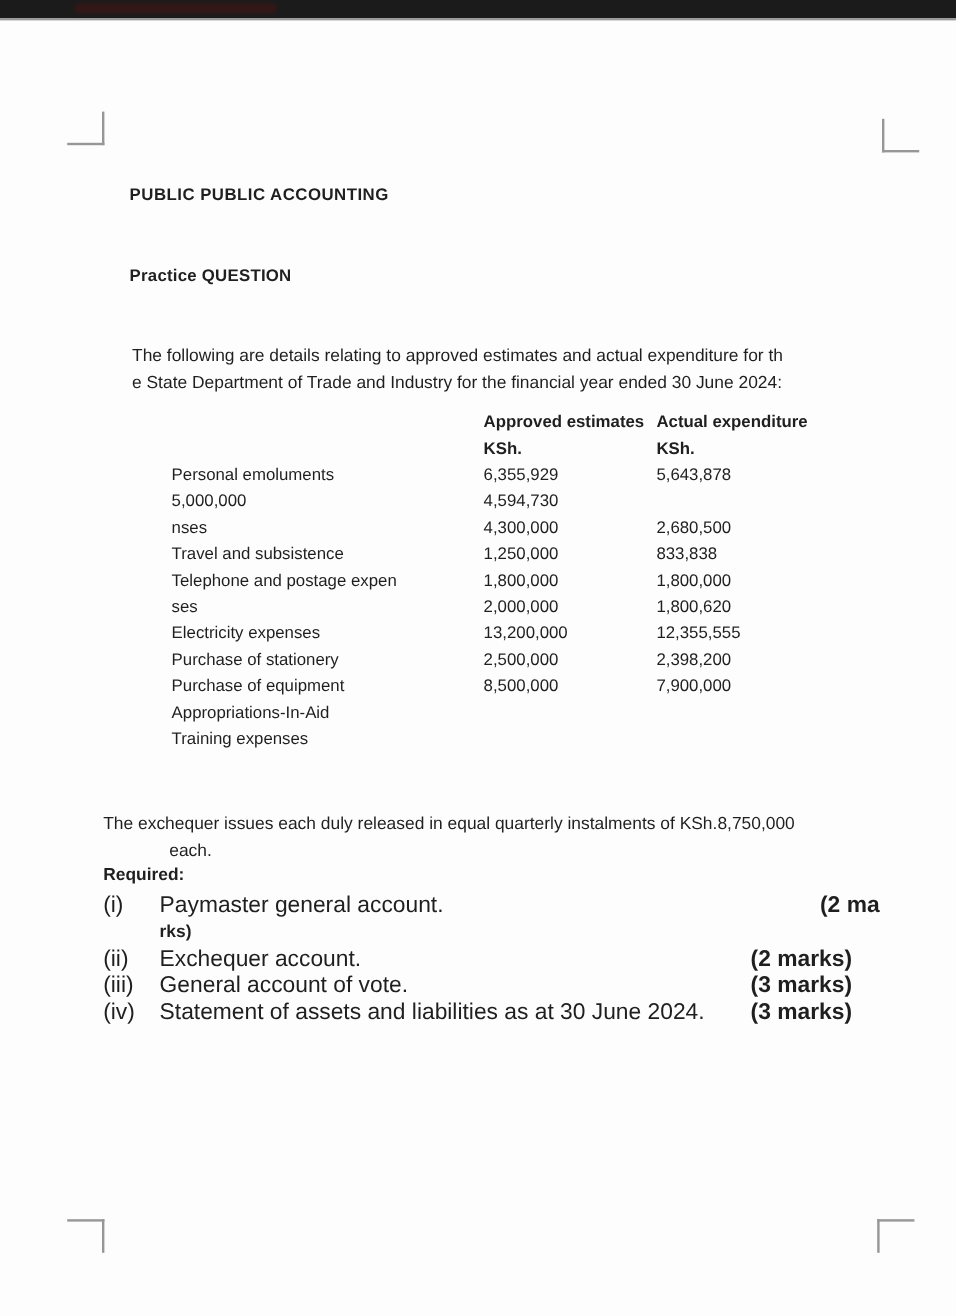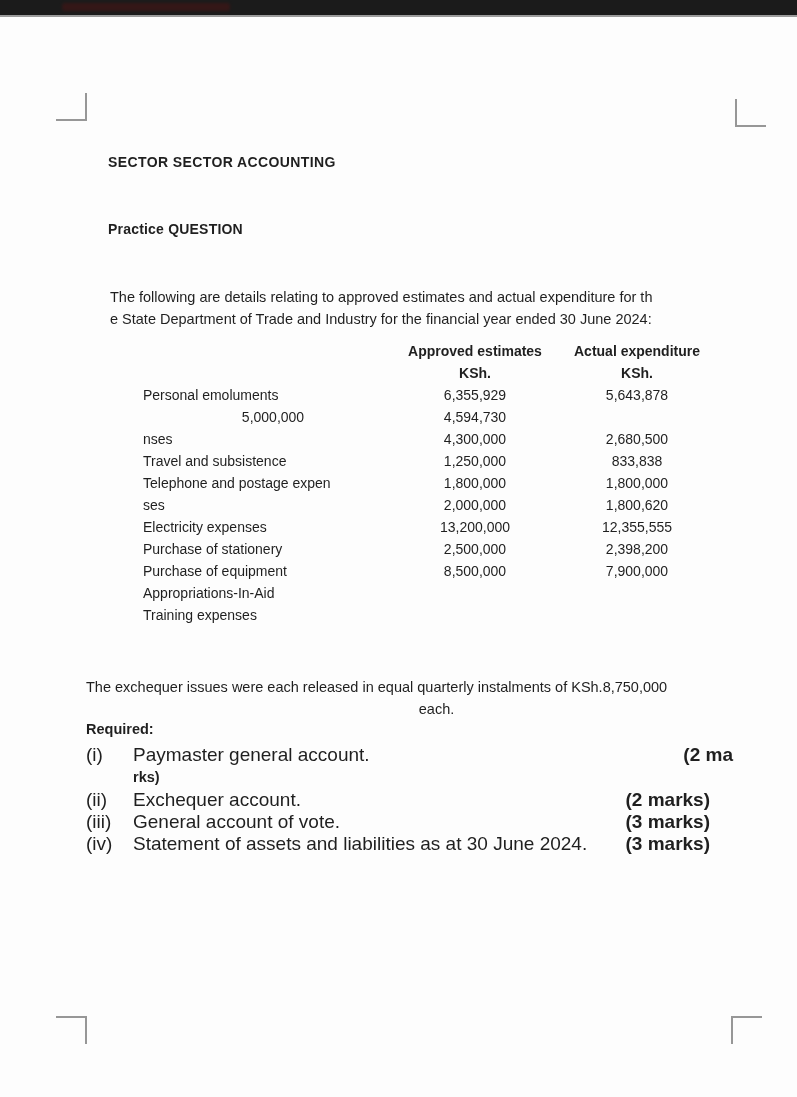--- a/index.html
+++ b/index.html
@@ -45,28 +45,28 @@
 
   .intro {
     position: absolute; left: 110px; top: 286px; width: 650px;
     font-size: 14.5px; line-height: 22px;
   }
 
   
   .est-table { position: absolute; left: 143px; top: 340px; width: 584px; font-size: 14px; }
   .t-row { display: grid; grid-template-columns: 260px 144px 180px; line-height: 22px; }
   .t-row .c-label { text-align: left; }
-  .t-row .c-approved, .t-row .c-actual { text-align: center; }
+  .t-row .c-approved, .t-row .c-actual { text-align: left; }
   .t-head { font-weight: 700; }
 
   .note {
     position: absolute; left: 86px; top: 676px; width: 660px;
     font-size: 14.5px; line-height: 22px;
   }
-  .note .wrap-line { margin-left: 41px; text-align: center; }
+  .note .wrap-line { margin-left: 55px; }
 
   .required-heading {
     position: absolute; left: 86px; top: 721px;
     font-size: 14.5px; font-weight: 700;
   }
 
   .req-item { position: absolute; left: 86px; width: 647px; font-size: 19px; line-height: 22px; }
   .req-num { display: inline-block; width: 47px; }
   .req-marks { position: absolute; right: 23px; top: 0; font-weight: 700; }
   .req-marks-edge { right: 0; }
@@ -85,21 +85,21 @@
   <div class="top-bar">
     <div class="red-smudge"></div>
   </div>
   <div class="top-bar-shadow"></div>
 
   <div class="crop crop-tl"></div>
   <div class="crop crop-tr"></div>
   <div class="crop crop-bl"></div>
   <div class="crop crop-br"></div>
 
-  <div class="doc-title">SECTOR SECTOR ACCOUNTING</div>
+  <div class="doc-title">PUBLIC PUBLIC ACCOUNTING</div>
   <div class="practice-heading">Practice QUESTION</div>
 
   <div class="intro">
     <div>The following are details relating to approved estimates and actual expenditure for th</div>
     <div>e State Department of Trade and Industry for the financial year ended 30 June 2024:</div>
   </div>
 
   <div class="est-table">
     <div class="t-row t-head">
       <span class="c-label"></span>
@@ -162,21 +162,21 @@
       <span class="c-actual"></span>
     </div>
     <div class="t-row">
       <span class="c-label">Training expenses</span>
       <span class="c-approved"></span>
       <span class="c-actual"></span>
     </div>
   </div>
 
   <div class="note">
-    <div>The exchequer issues were each released in equal quarterly instalments of KSh.8,750,000</div>
+    <div>The exchequer issues each duly released in equal quarterly instalments of KSh.8,750,000</div>
     <div class="wrap-line">each.</div>
   </div>
 
   <div class="required-heading">Required:</div>
 
   <div class="req-item item-1">
     <span class="req-num">(i)</span><span>Paymaster general account.</span>
     <span class="req-marks req-marks-edge">(2 ma</span>
   </div>
   <div class="req-wrap wrap-1">rks)</div>

